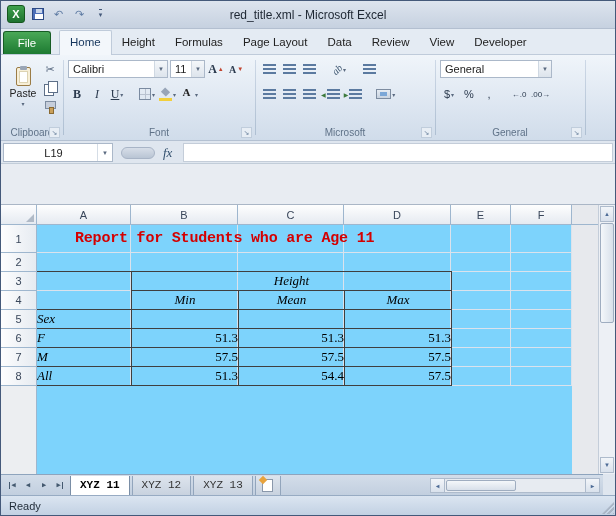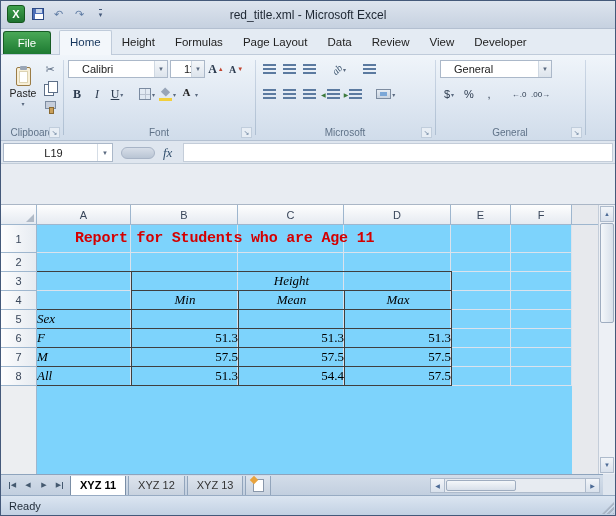--- a/index.html
+++ b/index.html
@@ -39,21 +39,21 @@
   .rgroup{position:absolute;top:0;bottom:0;}
   .gsep{position:absolute;top:5px;bottom:5px;width:1px;background:linear-gradient(#cdd8e6,#aebfd2);}
   .glabel{position:absolute;bottom:2px;left:0;right:0;text-align:center;font-size:10px;color:#5f7288;}
   .launch{position:absolute;right:1px;bottom:2px;width:11px;height:11px;font-size:7px;color:#68809c;
     text-align:center;line-height:10px;border:1px solid #c0cddc;background:#e8eef5;}
   .rrow1{position:absolute;top:4px;left:3px;right:3px;height:20px;display:flex;align-items:center;gap:2px;}
   .rrow2{position:absolute;top:28px;left:3px;right:3px;height:22px;display:flex;align-items:center;gap:2px;}
   .mbtn{min-width:18px;height:18px;display:inline-flex;align-items:center;justify-content:center;
     border:1px solid transparent;border-radius:2px;gap:1px;color:#2b3a4e;}
   .dd{font-size:6px;color:#5a6a80;}
-  .combo{display:flex;align-items:center;background:#fff;border:1px solid #abb8c9;height:18px;font-size:11px;padding-left:9px;}
+  .combo{display:flex;align-items:center;background:#fff;border:1px solid #abb8c9;height:18px;font-size:11px;}
   .combo .ctxt{flex:1;padding:0 4px;white-space:nowrap;overflow:hidden;}
   .combo .carr{width:13px;align-self:stretch;border-left:1px solid #cfd8e2;color:#5a6a80;font-size:6px;
     display:flex;align-items:center;justify-content:center;background:linear-gradient(#f4f7fa,#dde4ec);}
   
   .paste{position:absolute;left:4px;top:4px;width:32px;height:56px;display:flex;flex-direction:column;
     align-items:center;justify-content:center;gap:1px;border:1px solid transparent;border-radius:2px;}
   .plabel{font-size:10.5px;}
   .clipboard-ic{width:15px;height:19px;background:#f7efd8;border:1px solid #9b7c46;border-radius:2px;position:relative;display:block;}
   .clipboard-ic::before{content:"";position:absolute;left:3px;top:-2px;width:7px;height:4px;background:#9aa6b6;border-radius:1px;}
   .clipboard-ic::after{content:"";position:absolute;left:2px;top:3px;right:2px;bottom:2px;background:#fff;border:1px solid #ddd3b2;}
@@ -127,21 +127,21 @@
   
   .vscroll{position:absolute;right:0;top:0;bottom:0;width:17px;background:#edf0f5;border-left:1px solid #c4cdd9;}
   .sarrow{position:absolute;left:1px;right:1px;height:16px;background:linear-gradient(#f2f5f9,#d9e1ec);
     border:1px solid #aebbcc;display:flex;align-items:center;justify-content:center;font-size:6px;color:#4d6b96;}
   .sarrow.top{top:1px;}
   .sarrow.bottom{bottom:1px;}
   .sthumb{position:absolute;left:1px;right:1px;top:18px;height:100px;background:linear-gradient(to right,#f4f7fa,#d8e0ea);
     border:1px solid #9fadc0;border-radius:2px;}
   
   .tabsbar{position:absolute;top:473px;left:0;right:12px;height:21px;background:linear-gradient(#d3dde9,#c2cfdf);
-    border-top:1px solid #8ea4bd;display:flex;align-items:flex-start;padding-left:3px;}
+    border-top:1px solid #8ea4bd;display:flex;align-items:flex-start;padding-left:3px;font-family:Liberation Mono, monospace;}
   .nav{width:16px;height:16px;margin-top:2px;display:inline-flex;align-items:center;justify-content:center;
     font-size:7px;color:#44596f;}
   .nav .vbar{display:inline-block;width:1px;height:7px;background:#44596f;margin:0 1px;}
   .stab{height:20px;margin-top:1px;padding:3px 9px 0;font-size:11px;color:#333;
     background:linear-gradient(#dde4ed,#c8d2df);border:1px solid #92a5bc;border-top:none;margin-left:2px;}
   .stab.active{background:#fff;color:#000;font-weight:bold;border-color:#7a8ea6;}
   .stab.insert{width:26px;display:flex;align-items:center;justify-content:center;padding:0;}
   .newsheet-icon{position:relative;width:11px;height:13px;background:#fff;border:1px solid #8a98ab;display:block;}
   .newsheet-icon::after{content:"";position:absolute;left:-3px;top:-3px;width:6px;height:6px;background:#e8a33d;transform:rotate(45deg);}
   .hscroll{position:absolute;right:3px;top:3px;width:170px;height:15px;background:#e7ebf1;border:1px solid #aebbcc;}

